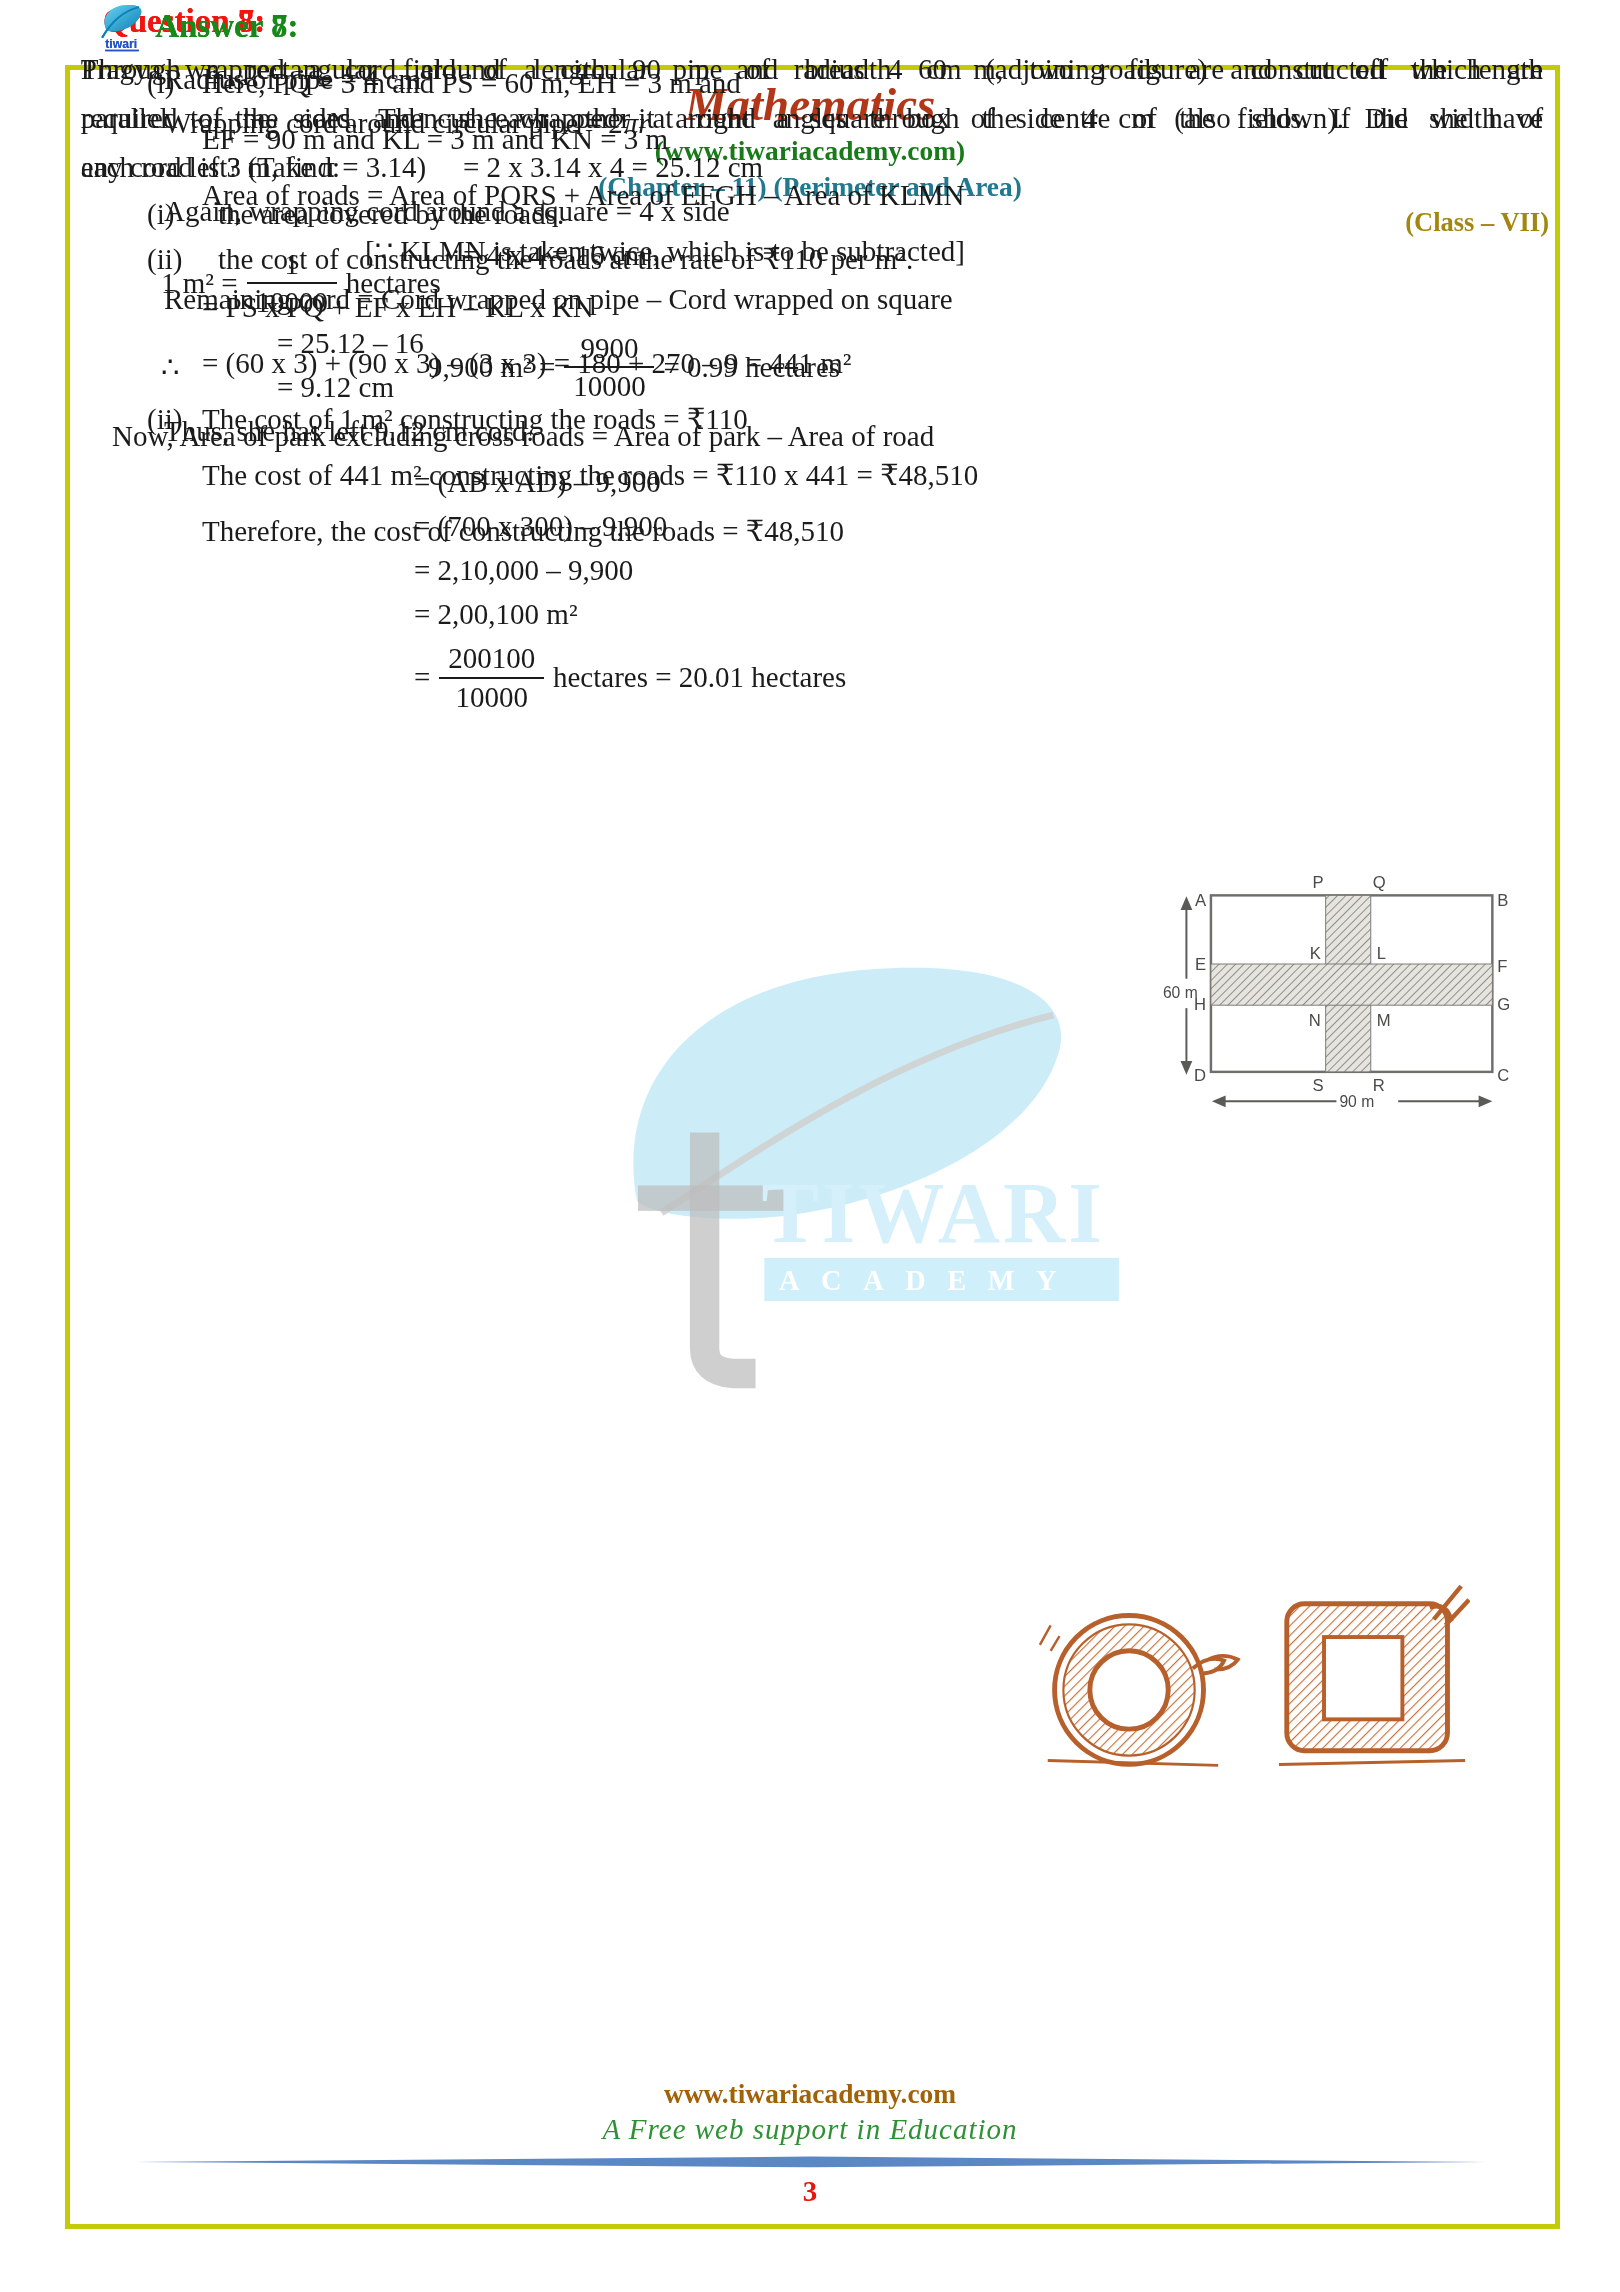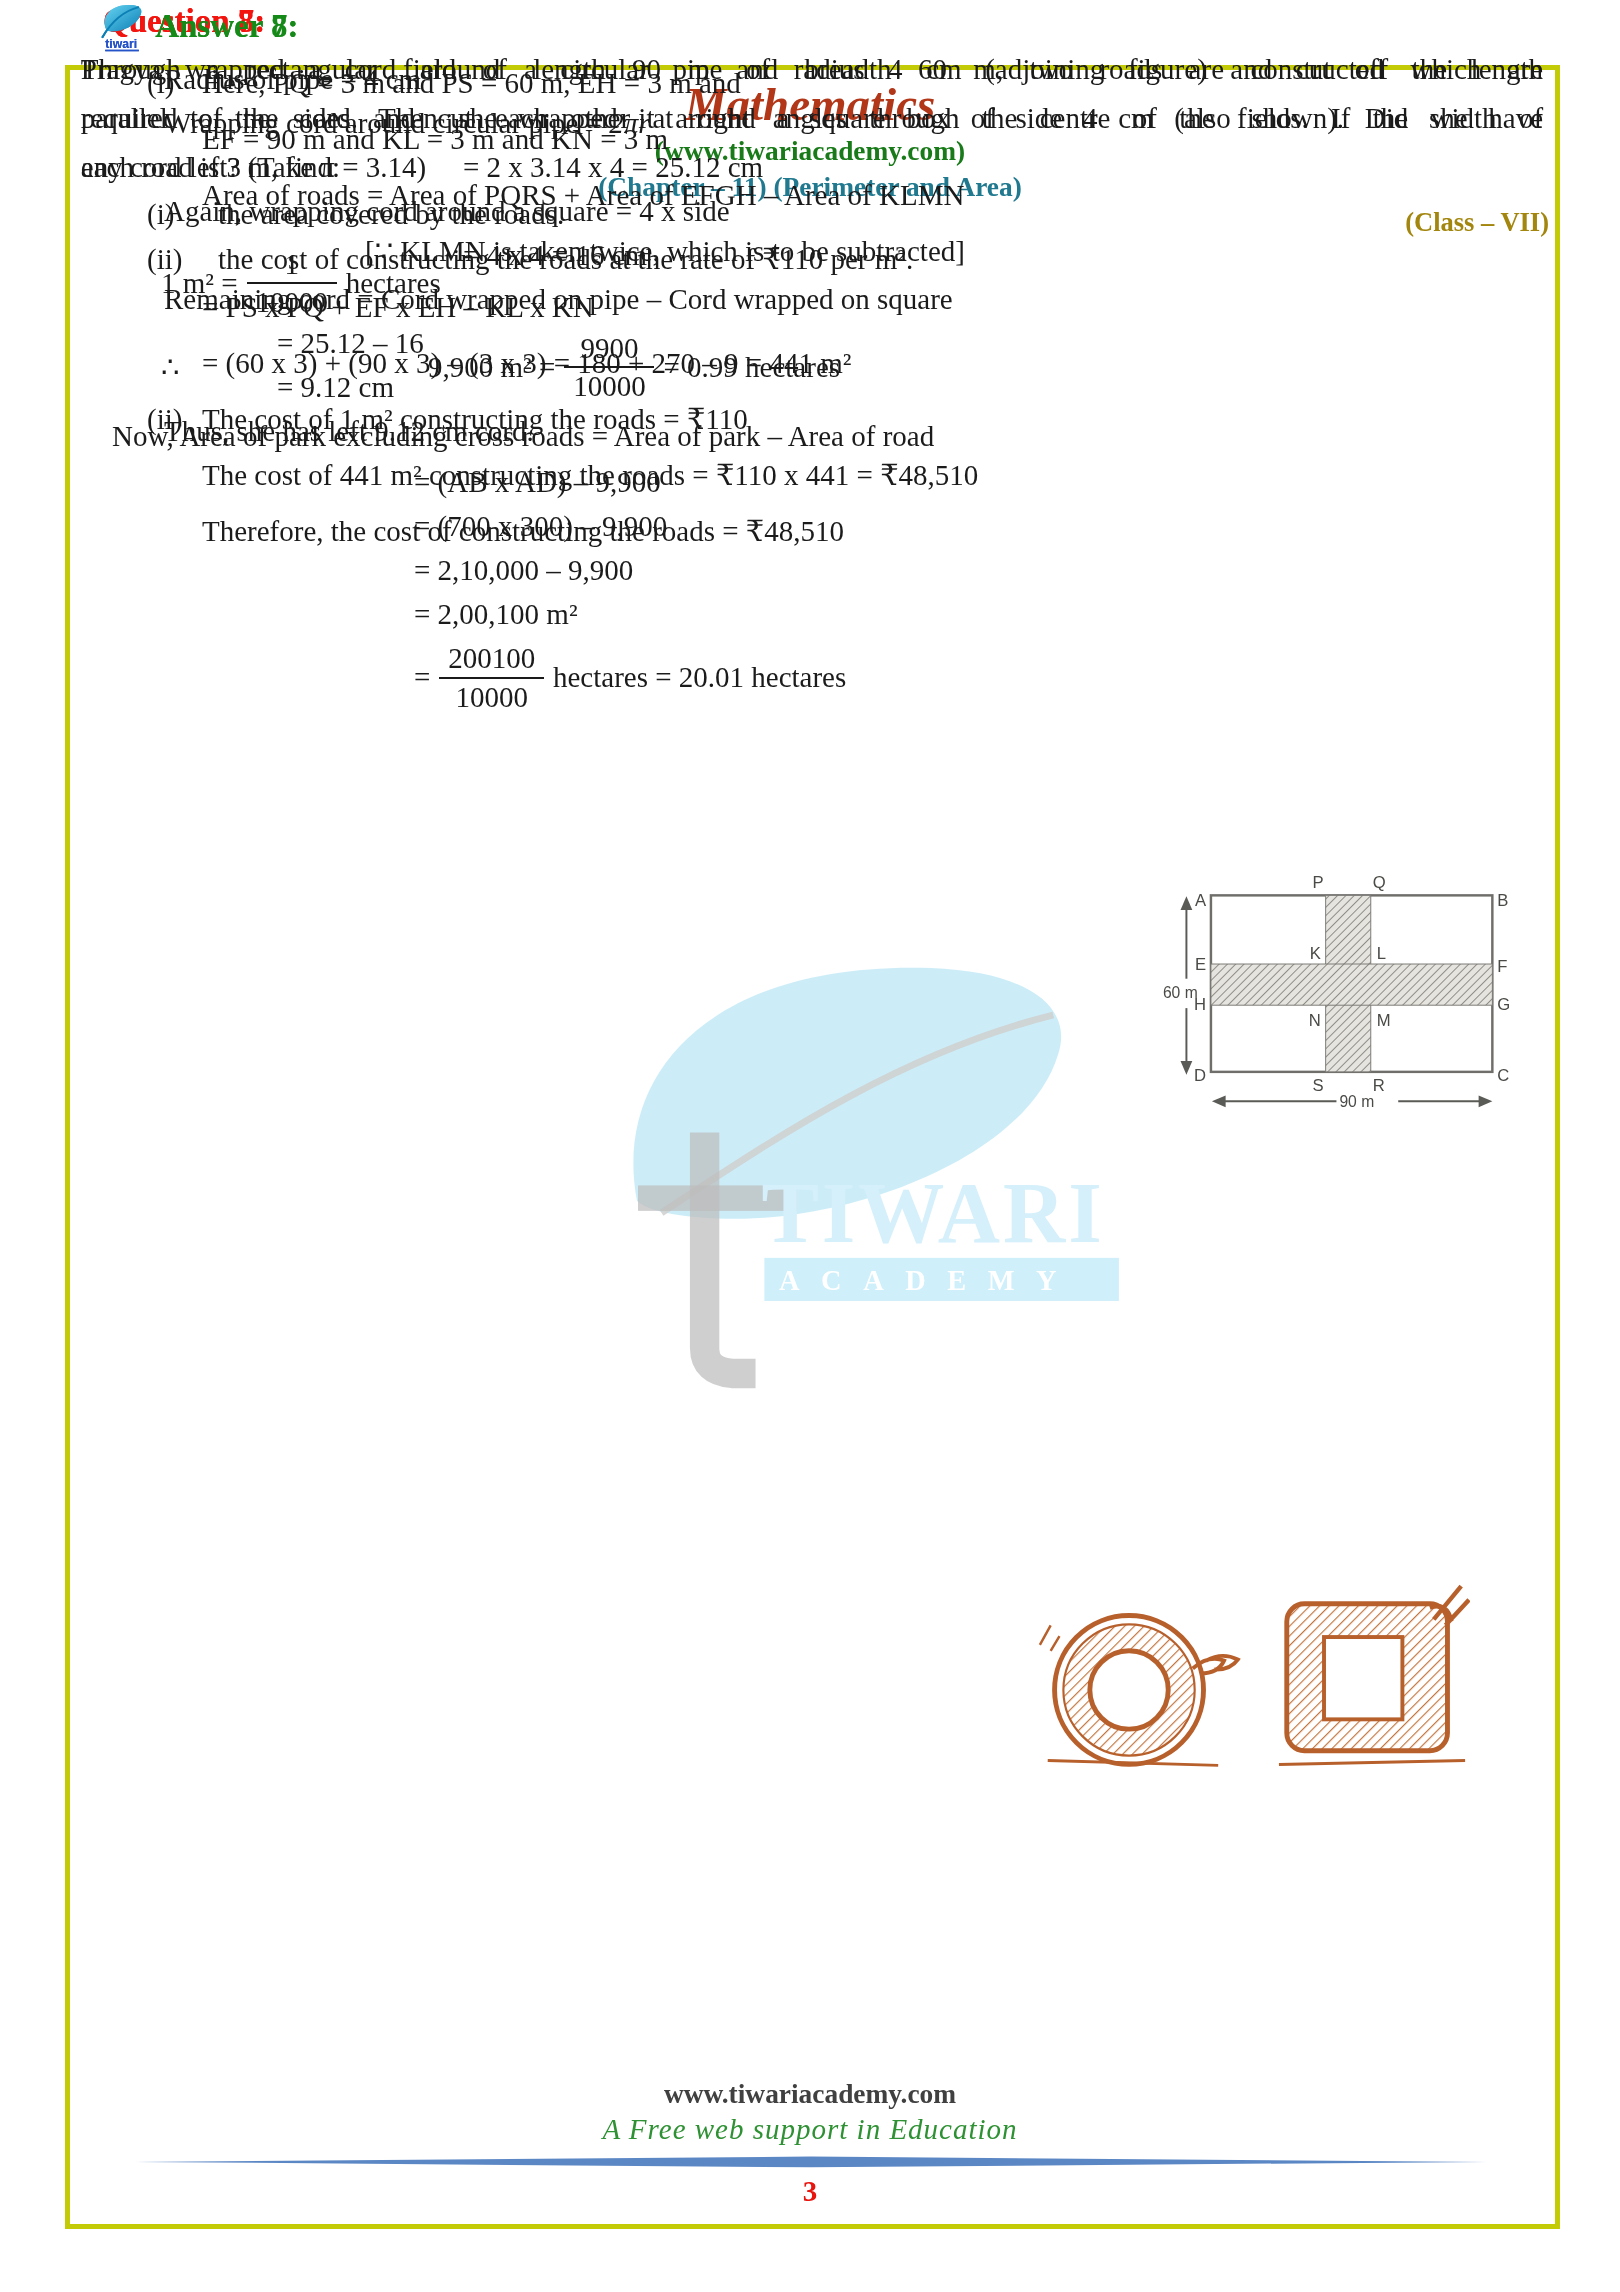--- a/index.html
+++ b/index.html
@@ -48,21 +48,21 @@
   .a8eq2{margin-left:206px;line-height:44px;}
   .mathit{font-style:italic;}
 
   
   .fig7{position:absolute;left:1157px;top:859px;width:353px;height:261px;z-index:1;}
   .fig8{position:absolute;left:1034px;top:1580px;width:436px;height:216px;z-index:1;}
   .watermark{position:absolute;left:544px;top:907px;width:617px;height:500px;z-index:0;}
 
   
   .footer{top:2078px;text-align:center;}
-  .furl{font-size:27.4px;line-height:33px;font-weight:bold;color:#404040;}
+  .furl{font-size:27.4px;line-height:33px;font-weight:bold;color:#a16207;}
   .ftag{font-size:29px;line-height:37px;font-style:italic;color:#2e9133;letter-spacing:1px;}
   .fdiv{display:block;margin:7.8px auto 0;}
   .fpage{font-size:29px;font-weight:bold;color:#e8150f;margin-top:7.8px;}
 </style>
 </head>
 <body>
 
 <div class="page">
   <div class="frame"></div>
 

